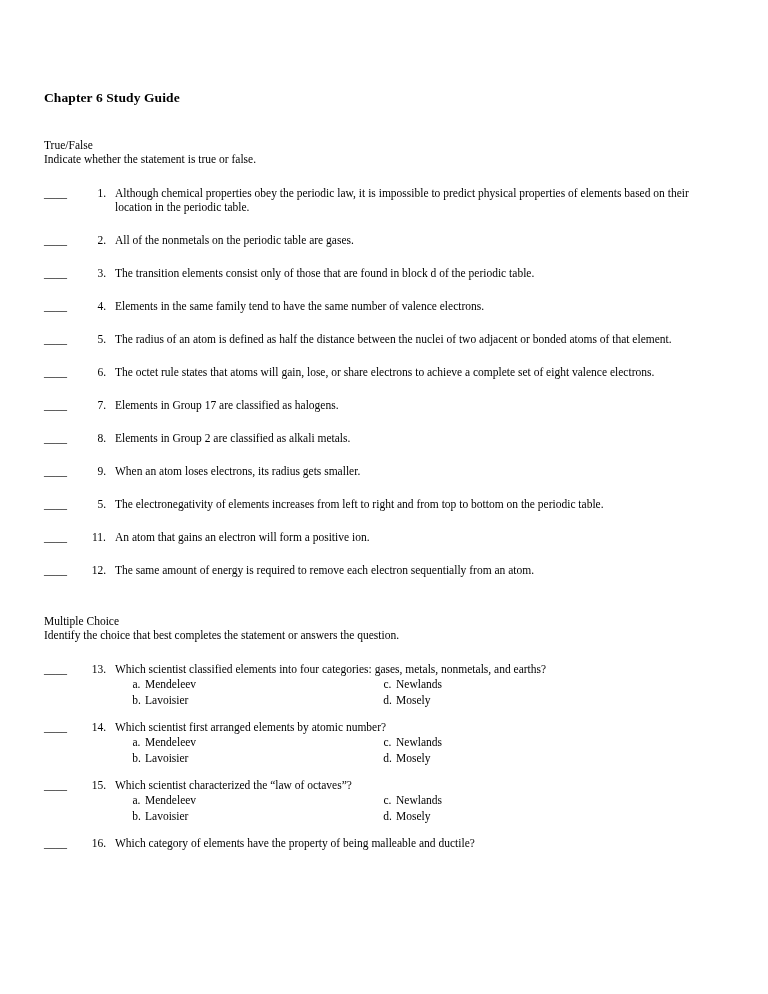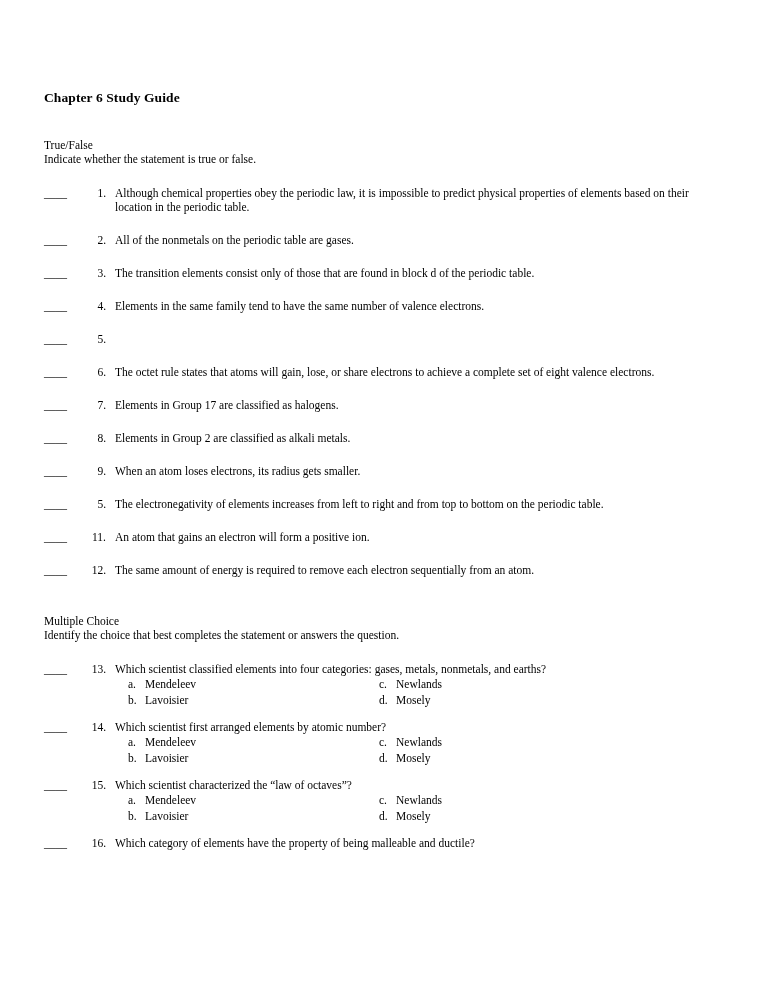--- a/index.html
+++ b/index.html
@@ -97,20 +97,21 @@
     font-size: 11.5px;
     line-height: 14px;
     margin: 0;
     text-align: left;
   }
 
   
   .opts {
     position: relative;
     margin-top: 0px;
+    text-align: center;
   }
   .opt-row {
     position: relative;
     height: 16px;
   }
   .opt {
     position: absolute;
     top: 0;
     font-size: 11.5px;
     line-height: 16px;
@@ -152,20 +153,21 @@
               <div class="q-text">The transition elements consist only of those that are found in block d of the periodic table.</div>
             </div>
             <div class="q-item" style="margin-top: 19px;">
               <span class="q-blank">____</span>
               <span class="q-num">4.</span>
               <div class="q-text">Elements in the same family tend to have the same number of valence electrons.</div>
             </div>
             <div class="q-item" style="margin-top: 19px;">
               <span class="q-blank">____</span>
               <span class="q-num">5.</span>
+              <div class="q-text">The radius of an atom is defined as half the distance between the nuclei of two adjacent or bonded atoms of that element.</div>
             </div>
             <div class="q-item" style="margin-top: 19px;">
               <span class="q-blank">____</span>
               <span class="q-num">6.</span>
               <div class="q-text">The octet rule states that atoms will gain, lose, or share electrons to achieve a complete set of eight valence electrons.</div>
             </div>
             <div class="q-item" style="margin-top: 19px;">
               <span class="q-blank">____</span>
               <span class="q-num">7.</span>
               <div class="q-text">Elements in Group 17 are classified as halogens.</div>

